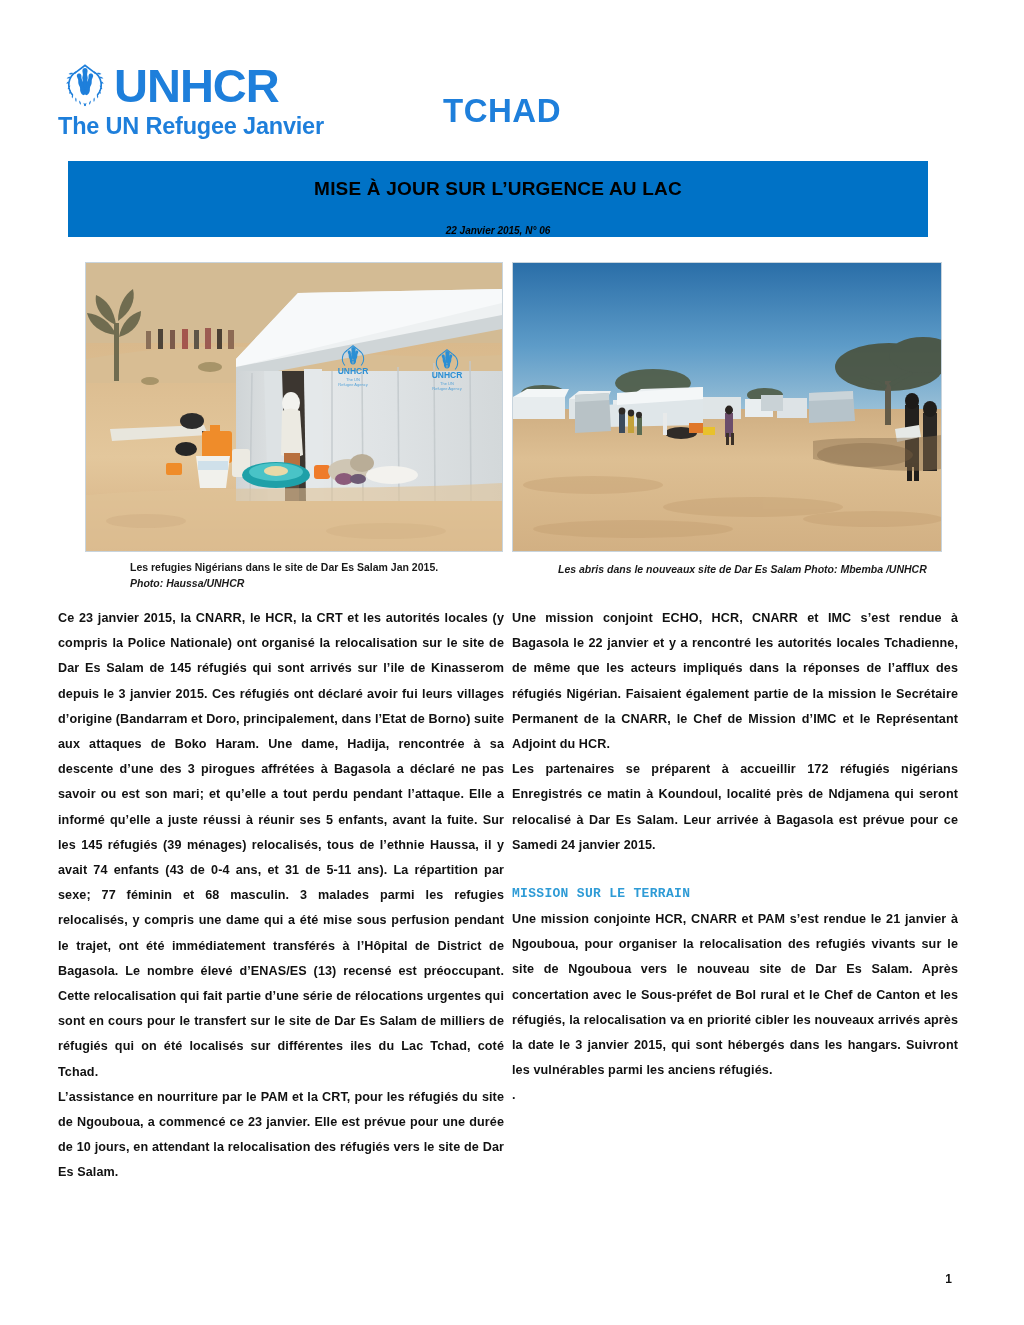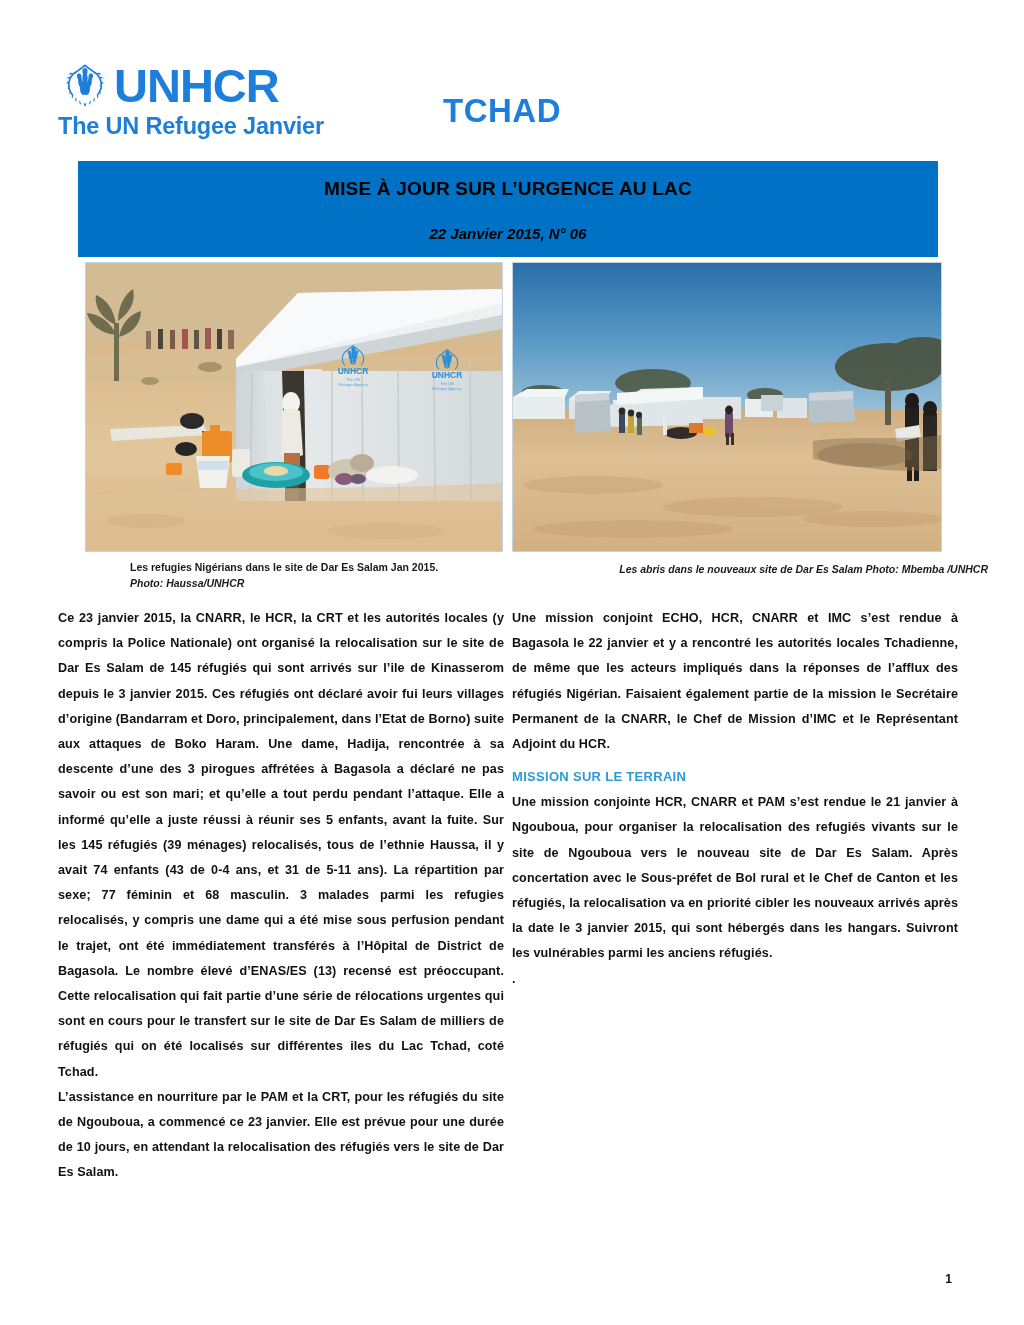--- a/index.html
+++ b/index.html
@@ -63,43 +63,43 @@
     top: 92px;
     font-size: 33px;
     font-weight: bold;
     color: #1e7fdb;
     letter-spacing: 0.5px;
   }
 
   
   .banner {
     position: absolute;
-    left: 78px;
+    left: 68px;
     top: 161px;
     width: 860px;
-    height: 96px;
+    height: 76px;
     background: #0072c6;
   }
   .banner-title {
     position: absolute;
     left: 0; right: 0;
     top: 17px;
     text-align: center;
     color: #000000;
     font-size: 19px;
     font-weight: bold;
     letter-spacing: 0.2px;
   }
   .banner-sub {
     position: absolute;
     left: 0; right: 0;
     top: 64px;
     text-align: center;
     color: #000000;
-    font-size: 15px;
+    font-size: 10px;
     font-weight: bold;
     font-style: italic;
   }
 
   
   .photo {
     position: absolute;
     overflow: hidden;
     border: 1px solid #c8d4dd;
   }
@@ -109,39 +109,39 @@
   .cap {
     position: absolute;
     font-size: 10.5px;
     font-weight: bold;
     color: #1a1a1a;
     line-height: 1.5;
     margin-left: 44px;
   }
   .cap .ital { font-style: italic; font-weight: bold; }
   .cap-left  { left: 86px;  top: 560px; width: 420px; }
-  .cap-right { left: 514px; top: 562px; width: 430px; font-style: italic; text-align: right; }
+  .cap-right { left: 514px; top: 562px; width: 430px; font-style: italic; }
 
   
   .col {
     position: absolute;
     top: 606px;
     width: 446px;
   }
   .col-left  { left: 58px; }
   .col-right { left: 512px; }
 
   .section-head {
     font-size: 13px;
     font-weight: bold;
     color: #2e9bd6;
     letter-spacing: 0.3px;
     margin-bottom: 6px;
   }
-  .section-head.spaced { margin-top: 12px; }
+  .section-head.spaced { margin-top: 28px; font-family: Liberation Mono, monospace; }
 
   p.body {
     margin: 0 0 0 0;
     font-size: 12.6px;
     font-weight: bold;
     line-height: 25.2px;
     text-align: justify;
     color: #111111;
     letter-spacing: 0.1px;
   }
@@ -438,18 +438,19 @@
 
 <div class="cap cap-right">Les abris  dans le nouveaux site de Dar Es Salam Photo: Mbemba /UNHCR</div>
 
 <div class="col col-left">
   <p class="body">Ce 23 janvier 2015, la CNARR, le HCR, la CRT et les autorités locales (y compris la Police Nationale) ont organisé la relocalisation sur le site de Dar Es Salam de 145 réfugiés qui sont arrivés sur l’ile de Kinasserom depuis le 3 janvier 2015. Ces réfugiés ont déclaré avoir fui leurs villages d’origine (Bandarram et Doro, principalement, dans l’Etat de Borno) suite aux attaques de Boko Haram. Une dame, Hadija, rencontrée à sa descente d’une des 3 pirogues affrétées à Bagasola a déclaré ne pas savoir ou est son mari; et qu’elle a tout perdu pendant l’attaque.  Elle a informé qu’elle a juste réussi à réunir ses 5 enfants, avant la fuite.  Sur les 145 réfugiés (39 ménages) relocalisés, tous de l’ethnie Haussa, il y avait 74 enfants (43 de 0-4 ans, et 31 de 5-11 ans).  La répartition par sexe; 77 féminin et 68 masculin.  3 malades  parmi les refugies relocalisés, y compris une dame qui a été mise sous perfusion pendant le trajet, ont été immédiatement transférés à l’Hôpital de District de Bagasola.   Le nombre élevé d’ENAS/ES (13) recensé est préoccupant.  Cette relocalisation qui fait partie d’une série de rélocations urgentes qui sont en cours pour le transfert sur le site de Dar Es Salam de milliers de réfugiés qui on été localisés sur différentes iles du Lac Tchad, coté Tchad.</p>
   <p class="body">L’assistance en nourriture par le PAM et la CRT, pour les réfugiés du site de Ngouboua, a commencé ce 23 janvier. Elle est prévue pour une durée de 10 jours, en attendant la relocalisation des réfugiés vers le site de Dar Es Salam.</p>
 </div>
 
 <div class="col col-right">
   <p class="body">Une mission conjoint ECHO, HCR, CNARR et IMC s’est rendue à Bagasola le 22 janvier et y a rencontré les autorités locales Tchadienne, de même que les acteurs impliqués dans la réponses de l’afflux des réfugiés Nigérian.  Faisaient également partie de la mission le Secrétaire Permanent de la CNARR, le Chef de Mission d’IMC et le Représentant Adjoint du HCR.</p>
+  <p class="body">Les partenaires se préparent à accueillir 172 réfugiés nigérians  Enregistrés ce matin à Koundoul, localité près de Ndjamena qui seront relocalisé à Dar Es Salam.  Leur arrivée à Bagasola est prévue pour ce Samedi 24 janvier 2015.</p>
   <div class="section-head spaced">MISSION SUR LE TERRAIN</div>
   <p class="body">Une mission conjointe HCR, CNARR et PAM s’est rendue le 21 janvier à Ngouboua, pour organiser la relocalisation des refugiés vivants sur le  site de Ngouboua vers le nouveau site de Dar Es Salam.  Après concertation avec le Sous-préfet de Bol rural et le Chef de Canton et les réfugiés,  la relocalisation va en priorité cibler les nouveaux arrivés après la date le 3 janvier 2015, qui sont hébergés dans les hangars.  Suivront les vulnérables parmi les anciens réfugiés.</p>
   <p class="body">.</p>
 </div>
 
 <div class="page-num">1</div>
 
 </body></html>

